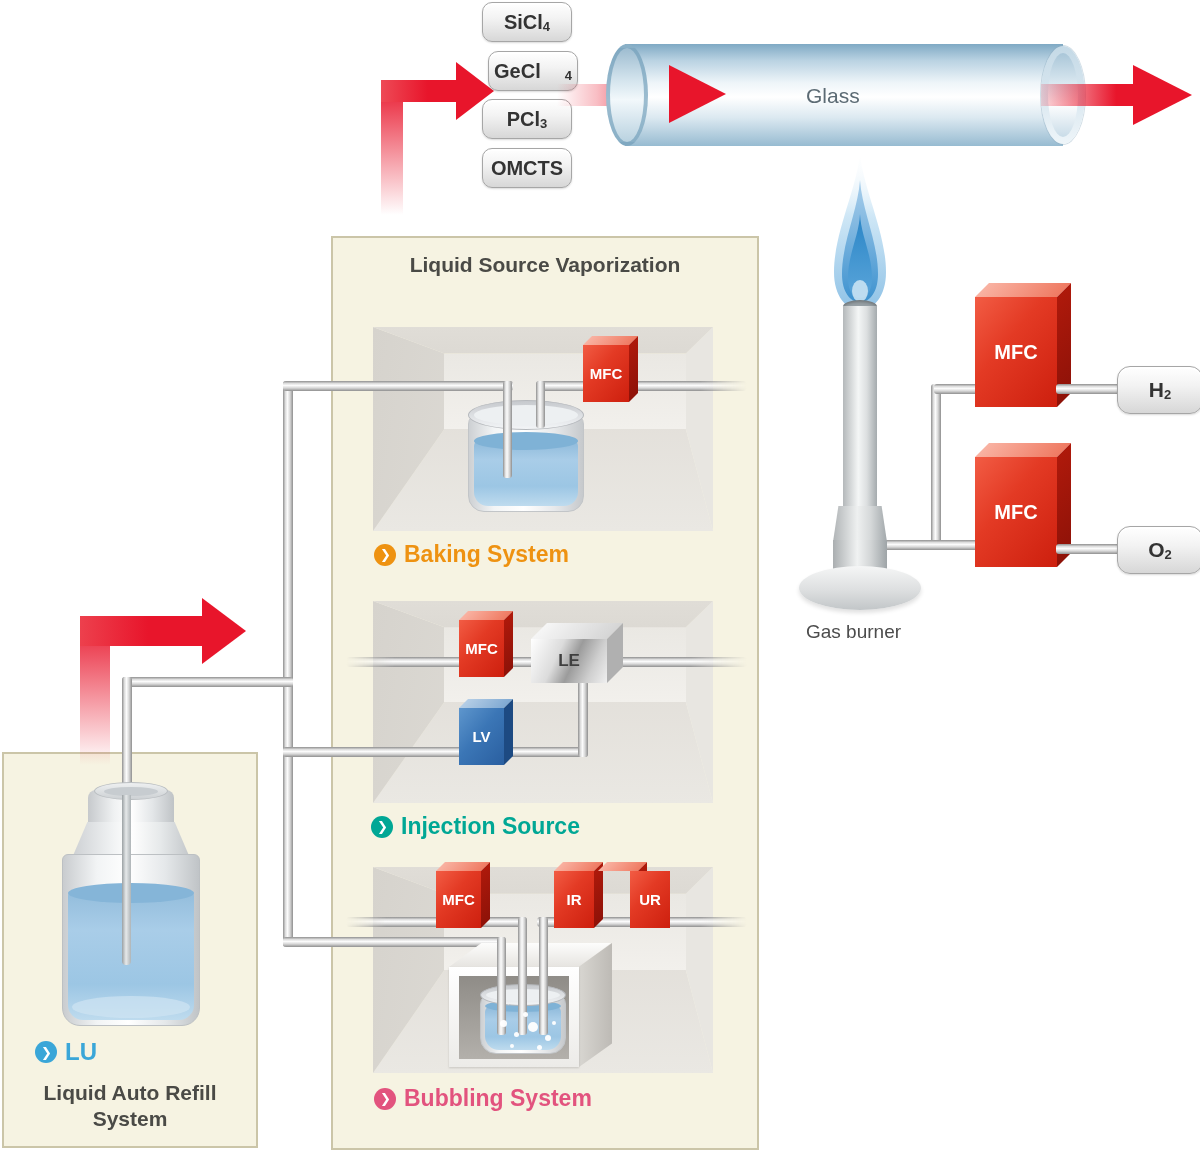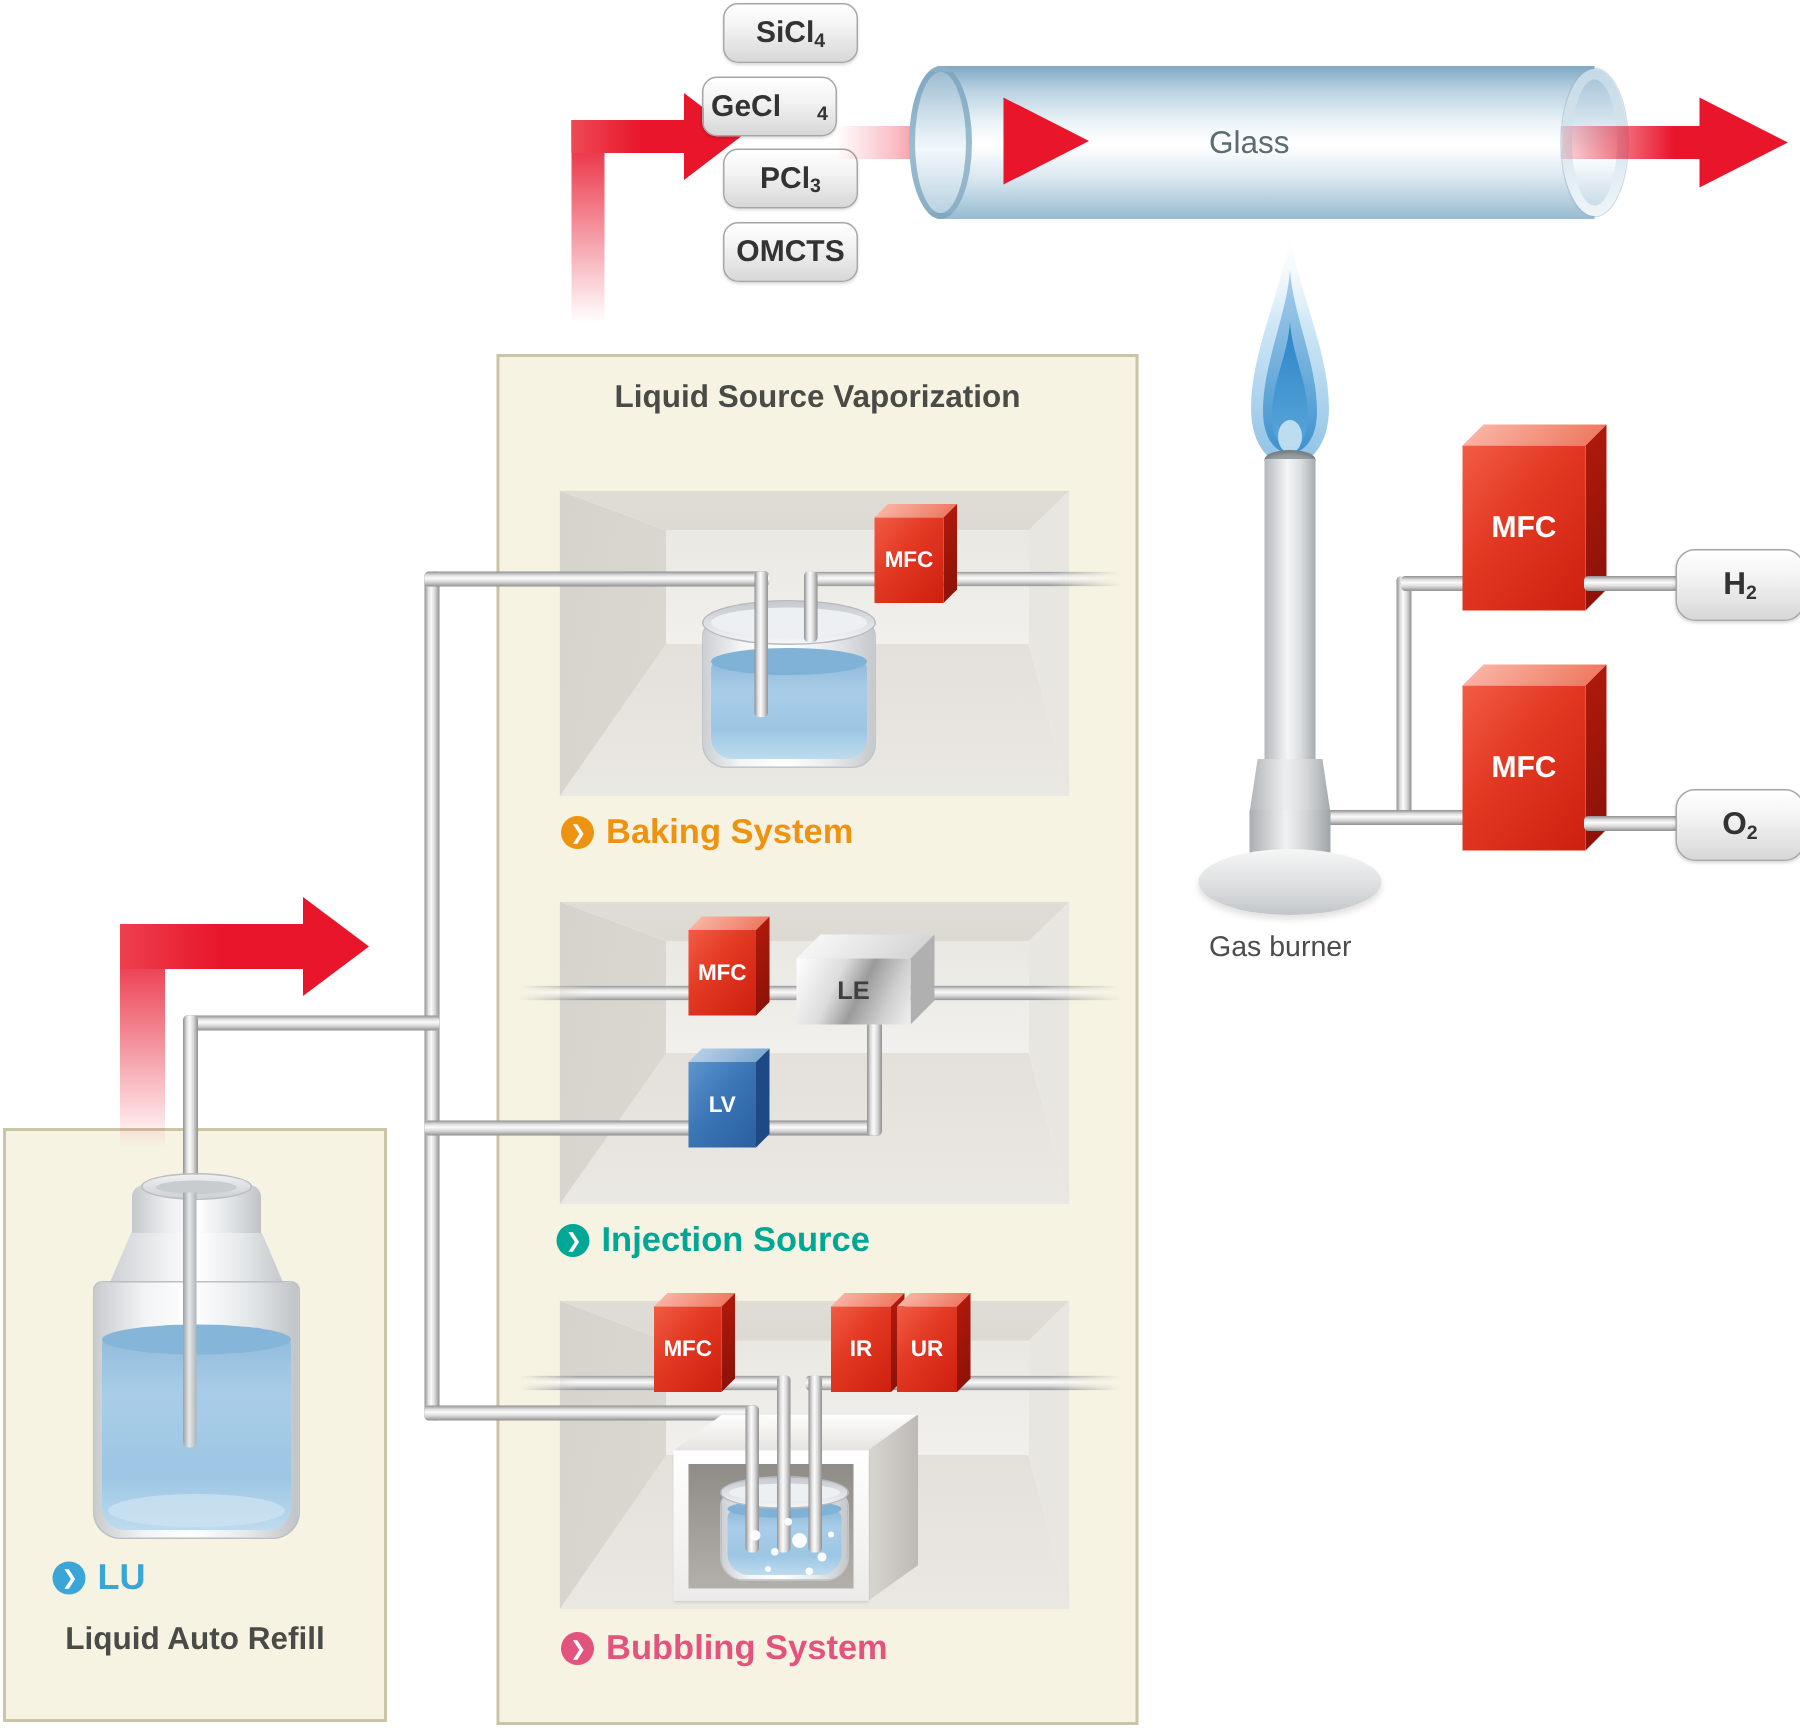--- a/index.html
+++ b/index.html
@@ -108,21 +108,21 @@
   <div class="tri" style="left:456px;top:62px;border-width:29px 0 29px 38px;border-left-color:#e8152b;"></div>
 
   <div class="abs" style="left:80px;top:616px;width:30px;height:162px;background:linear-gradient(180deg,#e8152b 0%,rgba(232,21,43,0) 92%);"></div>
   <div class="abs" style="left:80px;top:616px;width:124px;height:30px;background:linear-gradient(90deg,#ed404d,#e8152b 55%);"></div>
   <div class="tri" style="left:202px;top:598px;border-width:33px 0 33px 44px;border-left-color:#e8152b;"></div>
 
   <div class="taglabel" style="left:482px;top:2px;width:88px;height:38px;">
     <span>SiCl</span>
       <span class="sub">4</span>
   </div>
-  <div class="taglabel" style="left:468px;top:51px;width:88px;height:38px;gap:24px;">
+  <div class="taglabel" style="left:488px;top:51px;width:88px;height:38px;gap:24px;">
     <span>GeCl</span>
       <span class="sub">4</span>
   </div>
   <div class="taglabel" style="left:482px;top:99px;width:88px;height:38px;">
     <span>PCl</span>
       <span class="sub">3</span>
   </div>
   <div class="taglabel" style="left:482px;top:148px;width:88px;height:38px;">
     <span>OMCTS</span>
       <span class="sub"></span>
@@ -284,21 +284,21 @@
     <div class="front" style="font-size:15px;">MFC</div>
   </div>
   <div class="b3d red" style="left:554px;top:862px;width:49px;height:66px;--d:9px;">
     <div class="topf"></div>
     <div class="sidef"></div>
     <div class="front" style="font-size:15px;">IR</div>
   </div>
   <div class="b3d red" style="left:598px;top:862px;width:49px;height:66px;--d:9px;">
     <div class="topf"></div>
     <div class="sidef"></div>
-    <div class="front" style="font-size:15px;">UR</div>
+    <div class="front" style="font-size:15px;margin-left:32px;">UR</div>
   </div>
   <div class="sys-label" style="left:374px;top:1085px;color:#e2537e;">
     <span class="chev" style="background:#e2537e;">❯</span>
     <span>Bubbling System</span>
   </div>
 
   <div>
     <div class="abs" style="left:88px;top:790px;width:86px;height:36px;border-radius:8px 8px 0 0;background:linear-gradient(90deg,#c6c9cc 0%,#eff1f2 30%,#ffffff 50%,#e3e6e8 75%,#bfc3c6 100%);"></div>
     <div class="abs" style="left:94px;top:782px;width:74px;height:18px;border-radius:50%;background:linear-gradient(180deg,#eef0f1,#cdd1d4);border:1px solid #b9bdc0;box-sizing:border-box;">
       <div class="abs" style="left:9px;top:4px;right:9px;bottom:3px;border-radius:50%;background:#c7ccd0;"></div>
@@ -309,14 +309,15 @@
       <div class="abs" style="left:0;right:0;top:-9px;height:20px;border-radius:50%;background:#85b5d8;"></div>
       <div class="abs" style="left:4px;right:4px;bottom:2px;height:22px;border-radius:50%;background:#cfe4f2;opacity:.7;"></div>
     </div>
     <div class="abs" style="left:122px;top:795px;width:9px;height:170px;border-radius:0 0 4px 4px;background:linear-gradient(90deg,#9aa0a3 0%,#e6e9ea 45%,#aeb4b7 100%);"></div>
   </div>
   <div class="sys-label" style="left:35px;top:1038px;color:#3aa6d8;font-size:24px;">
     <span class="chev" style="background:#3aa6d8;">❯</span>
     <span>LU</span>
   </div>
   <div class="panel-title" style="left:2px;top:1080px;width:256px;">Liquid Auto Refill</div>
+  <div class="panel-title" style="left:2px;top:1106px;width:256px;">System</div>
 
 </div>
 
 </body></html>

